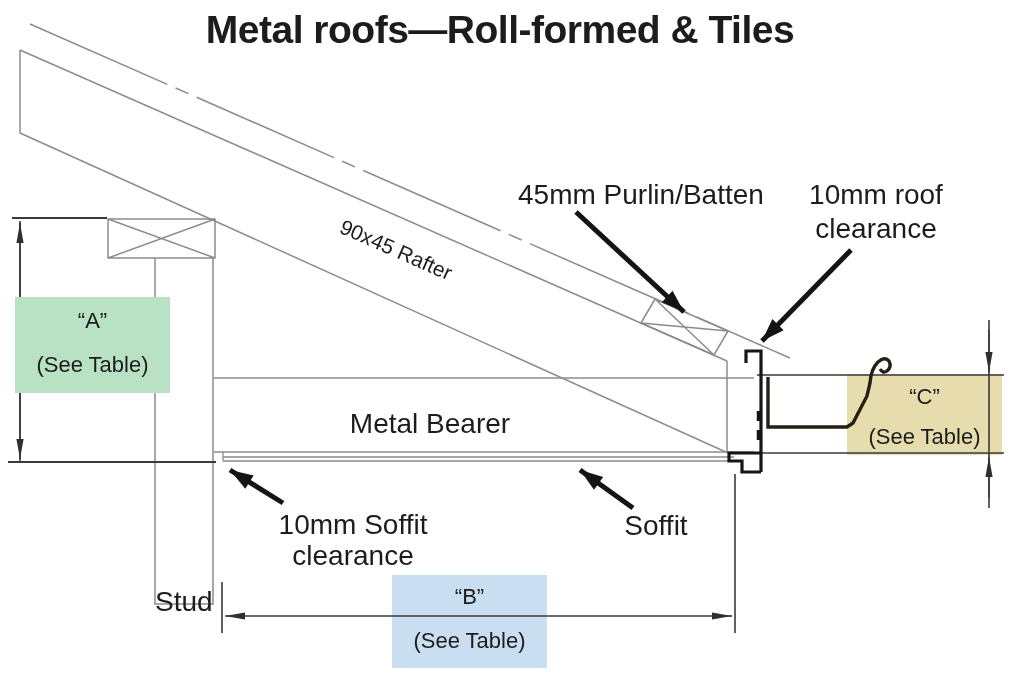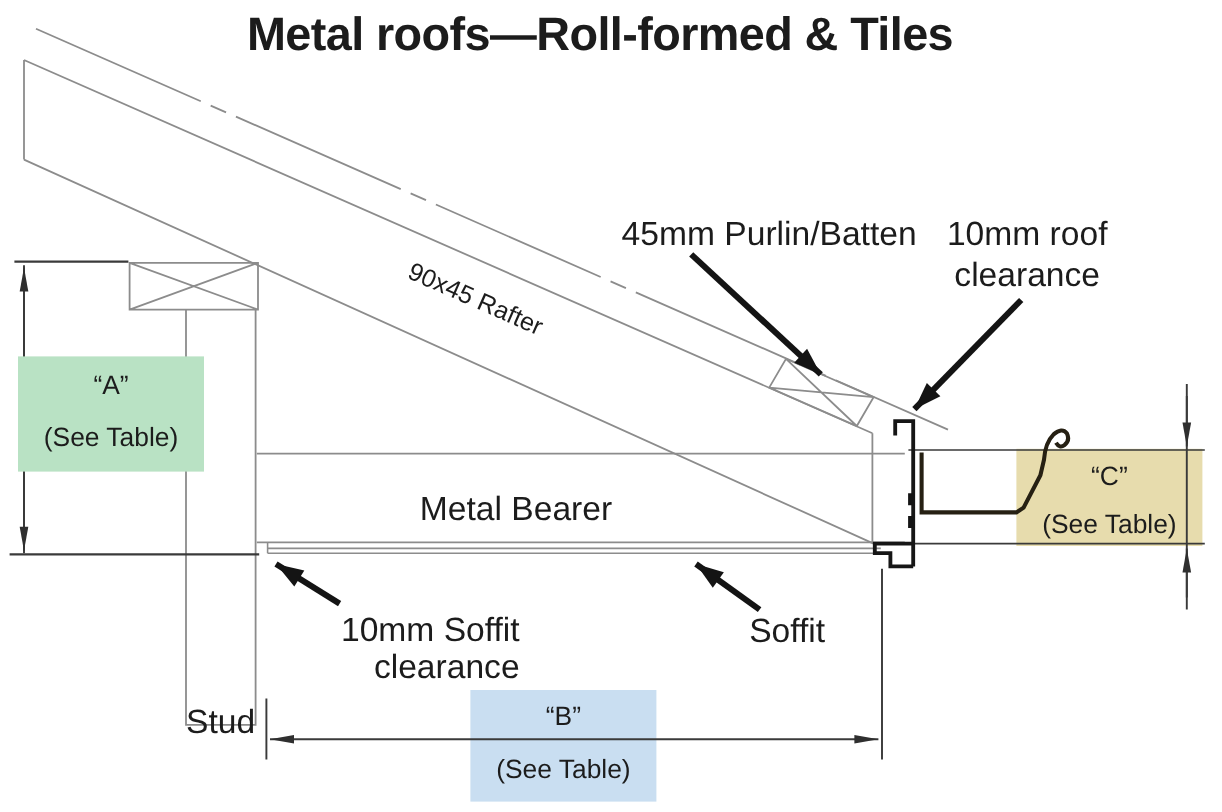--- a/index.html
+++ b/index.html
@@ -12,22 +12,22 @@
   .lbl{
     position:absolute;color:#1c1c1c;font-size:28px;line-height:24px;
     text-align:center;white-space:nowrap;
   }
   .title{
     left:150px;top:6px;width:700px;font-size:39px;line-height:48px;font-weight:bold;
     text-decoration-thickness:3px;text-underline-offset:7px;
     letter-spacing:-0.5px;
   }
   .two-line{white-space:normal;}
-  .rc{left:776px;top:178px;width:160px;line-height:34px;}
-  .sc{left:273px;top:509px;width:160px;line-height:31px;text-align:right;}
+  .rc{left:796px;top:178px;width:160px;line-height:34px;}
+  .sc{left:273px;top:509px;width:160px;line-height:31px;}
   .rafter-lbl{left:306px;top:238px;width:180px;font-size:21px;transform:rotate(23.8deg);}
   .purlin-lbl{left:518px;top:183px;width:220px;}
   .bearer-lbl{left:340px;top:412px;width:180px;}
   .soffit-lbl{left:606px;top:514px;width:100px;}
   .stud-lbl{left:155px;top:557px;width:42px;margin-top:33px;}
   .dimbox{
     position:absolute;display:flex;flex-direction:column;align-items:center;
     font-size:22px;color:#1c1c1c;
   }
   .boxA{left:15px;top:297px;width:155px;height:96px;line-height:44px;padding-top:2px;}

